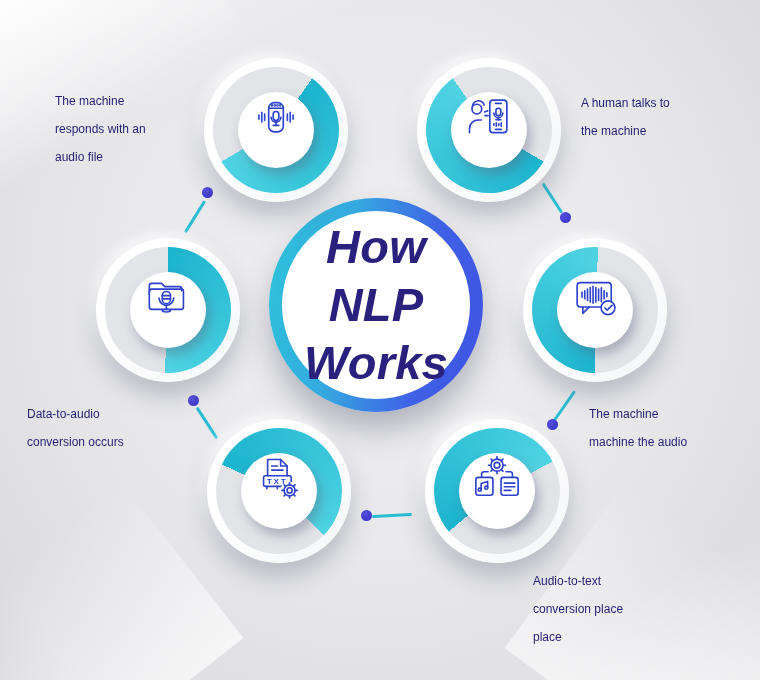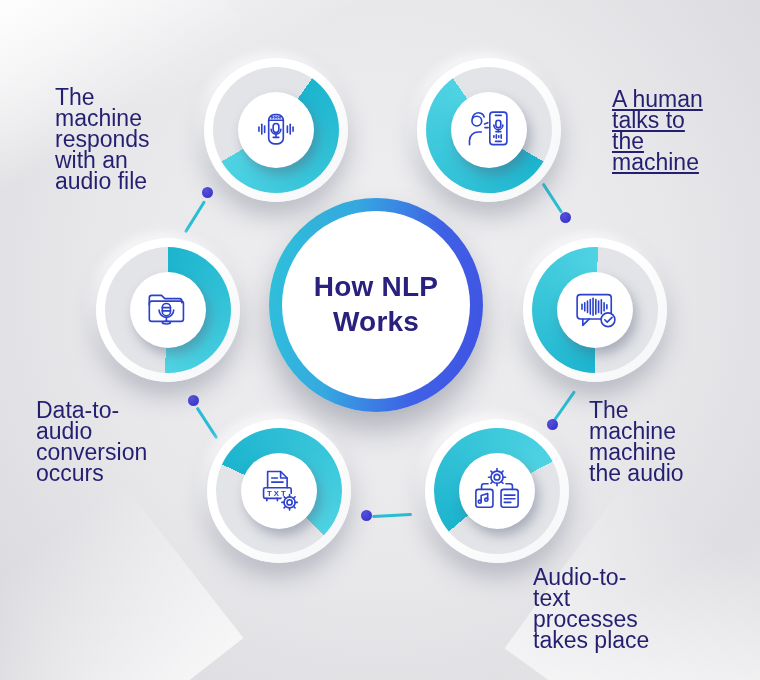--- a/index.html
+++ b/index.html
@@ -25,42 +25,42 @@
     box-shadow:0 14px 24px rgba(105,110,128,.38), -5px -5px 12px rgba(255,255,255,.9);}
   .arc{position:absolute;inset:9px;border-radius:50%;}
   .a0{background:conic-gradient(from 35deg,  #1cb4ce 0deg, #4fd3e3 205deg, #e3e4e8 205deg 360deg);}
   .a1{background:conic-gradient(from 120deg, #1cb4ce 0deg, #4fd3e3 205deg, #e3e4e8 205deg 360deg);}
   .a2{background:conic-gradient(from 180deg, #1cb4ce 0deg, #4fd3e3 183deg, #e3e4e8 183deg 360deg);}
   .a3{background:conic-gradient(from 230deg, #1cb4ce 0deg, #4fd3e3 192deg, #e3e4e8 192deg 360deg);}
   .a4{background:conic-gradient(from 295deg, #1cb4ce 0deg, #4fd3e3 200deg, #e3e4e8 200deg 360deg);}
   .a5{background:conic-gradient(from 0deg,   #1cb4ce 0deg, #4fd3e3 183deg, #e3e4e8 183deg 360deg);}
   .inner{position:absolute;inset:34px;border-radius:50%;background:#fff;
     box-shadow:4px 7px 12px rgba(90,100,125,.42);
-    display:flex;align-items:center;justify-content:center;}
+    display:flex;align-items:flex-start;justify-content:center;}
   .inner svg{width:52px;height:52px;stroke:#2c41cc;fill:none;
     stroke-width:2;stroke-linecap:round;stroke-linejoin:round;}
 
   
   .center{position:absolute;left:269px;top:198px;width:214px;height:214px;border-radius:50%;
     background:linear-gradient(100deg,#2dc4da 0%,#35a9e0 35%,#3f62e6 70%,#3f51e2 100%);
     box-shadow:0 18px 30px rgba(95,100,120,.42);
     display:flex;align-items:center;justify-content:center;}
   .center-inner{width:188px;height:188px;border-radius:50%;background:#fff;
     display:flex;align-items:center;justify-content:center;}
-  .center-title{width:185px;text-align:center;font-size:28px;line-height:1.24;
-    font-weight:700;color:#29217d;letter-spacing:.2px;}
-
-  
-  .label{position:absolute;color:#241f70;font-size:23px;line-height:21px;font-weight:500;}
+  .center-title{width:185px;text-align:center;font-size:47px;line-height:1.24;
+    font-weight:700;color:#29217d;letter-spacing:.2px;font-style:italic;}
+
+  
+  .label{position:absolute;color:#241f70;font-size:12px;line-height:28px;font-weight:500;}
   .l0{left:55px; top:87px;  width:122px;}
-  .l1{left:612px;top:89px;  width:102px;text-decoration:underline;}
+  .l1{left:581px;top:89px;  width:102px;}
   .l2{left:589px;top:400px; width:114px;}
   .l3{left:533px;top:567px; width:120px;}
   .l4{left:120px;top:569px; width:122px;}
-  .l5{left:36px; top:400px; width:120px;}
+  .l5{left:27px; top:400px; width:120px;}
 
   
   .cline{position:absolute;height:2.5px;border-radius:2px;background:#29bdd4;transform-origin:left center;}
   .cdot{position:absolute;width:11px;height:11px;border-radius:50%;
     background:radial-gradient(circle at 35% 30%,#544fe0,#332dc4);}
 </style>
 </head>
 <body>
 
 <div class="stage">
@@ -226,15 +226,15 @@
         <path d="M21 32 a9 9 0 0 0 18 0"></path>
         <line x1="30" y1="41" x2="30" y2="46"></line>
         <ellipse cx="30" cy="47.5" rx="5" ry="1.7"></ellipse>
       </svg>
     </div>
   </div>
 
   <div class="label l0">The machine responds with an audio file</div>
   <div class="label l1">A human talks to the machine</div>
   <div class="label l2">The machine machine the audio</div>
-  <div class="label l3">Audio-to-text processes takes place</div>
+  <div class="label l3">Audio-to-text conversion place place</div>
   <div class="label l5">Data-to-audio conversion occurs</div>
 </div>
 
 </body></html>

